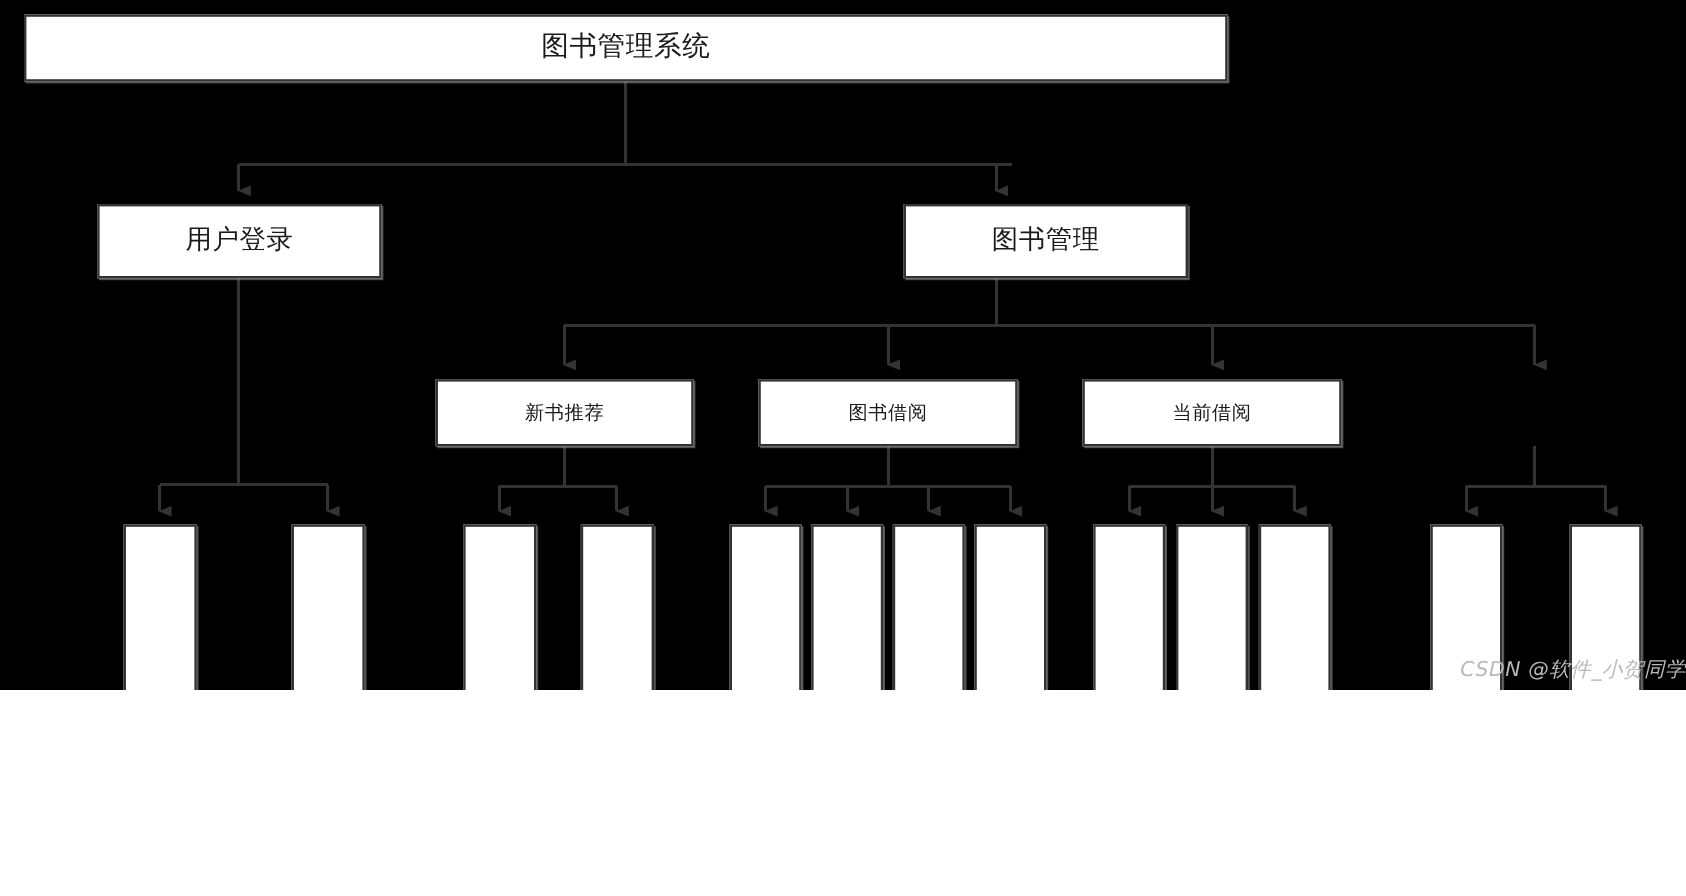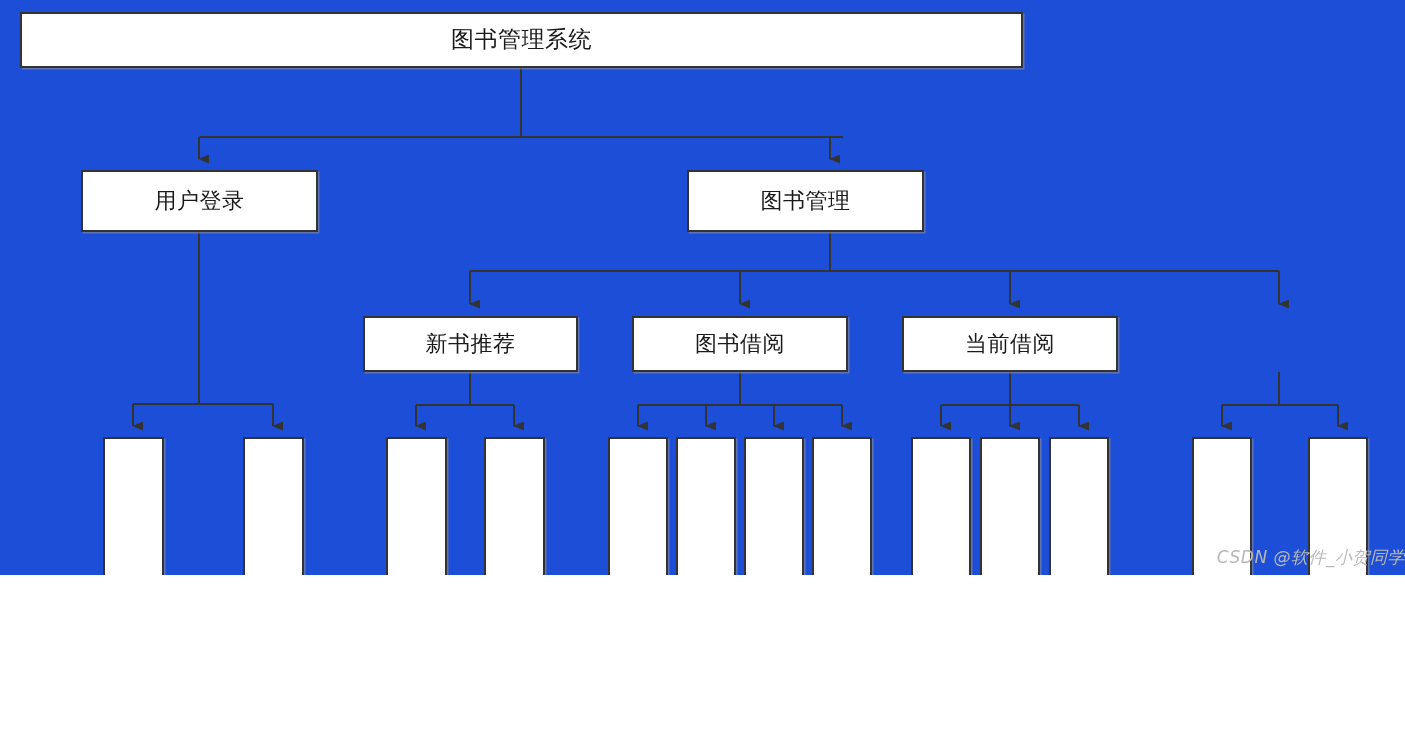--- a/index.html
+++ b/index.html
@@ -7,21 +7,21 @@
     padding: 0;
     background: #ffffff;
   }
   body {
     font-family: "DejaVu Sans", "Liberation Sans", sans-serif;
   }
   #diagram-root {
     position: relative;
     width: 1405px;
     height: 575px;
-    background: #1d4ed8;
+    background: #000000;
     overflow: hidden;
   }
   #diagram-svg {
     position: absolute;
     top: 0;
     left: 0;
     width: 1405px;
     height: 747px;
   }
   .node-box {
@@ -44,21 +44,21 @@
     text-align: center;
   }
   .node-box.vertical .node-label {
     writing-mode: vertical-rl;
     text-orientation: upright;
     letter-spacing: 4px;
     line-height: 1;
   }
   .level-0 .node-label { font-size: 23px; }
   .level-1 .node-label { font-size: 22px; }
-  .level-2 .node-label { font-size: 22px; }
+  .level-2 .node-label { font-size: 16px; }
   .leaf .node-label { font-size: 21px; }
   #watermark {
     position: absolute;
     right: 0;
     bottom: 6px;
     font-size: 17px;
     color: #b9b9b9;
     letter-spacing: 0.5px;
     white-space: nowrap;
     pointer-events: none;
@@ -121,21 +121,21 @@
     </g>
   </svg>
 
   <div class="node-box level-0" style="left:20px; top:12px; width:1003px; height:56px;">
     <span class="node-label">图书管理系统</span>
   </div>
 
   <div class="node-box level-1" style="left:81px; top:170px; width:237px; height:62px;">
     <span class="node-label">用户登录</span>
   </div>
-  <div class="node-box level-1" style="left:687px; top:170px; width:237px; height:62px;">
+  <div class="node-box level-1" style="left:753px; top:170px; width:237px; height:62px;">
     <span class="node-label">图书管理</span>
   </div>
 
   <div class="node-box level-2" style="left:363px; top:316px; width:215px; height:56px;">
     <span class="node-label">新书推荐</span>
   </div>
   <div class="node-box level-2" style="left:902px; top:316px; width:216px; height:56px;">
     <span class="node-label">当前借阅</span>
   </div>
   <div class="node-box level-2" style="left:632px; top:316px; width:216px; height:56px;">

